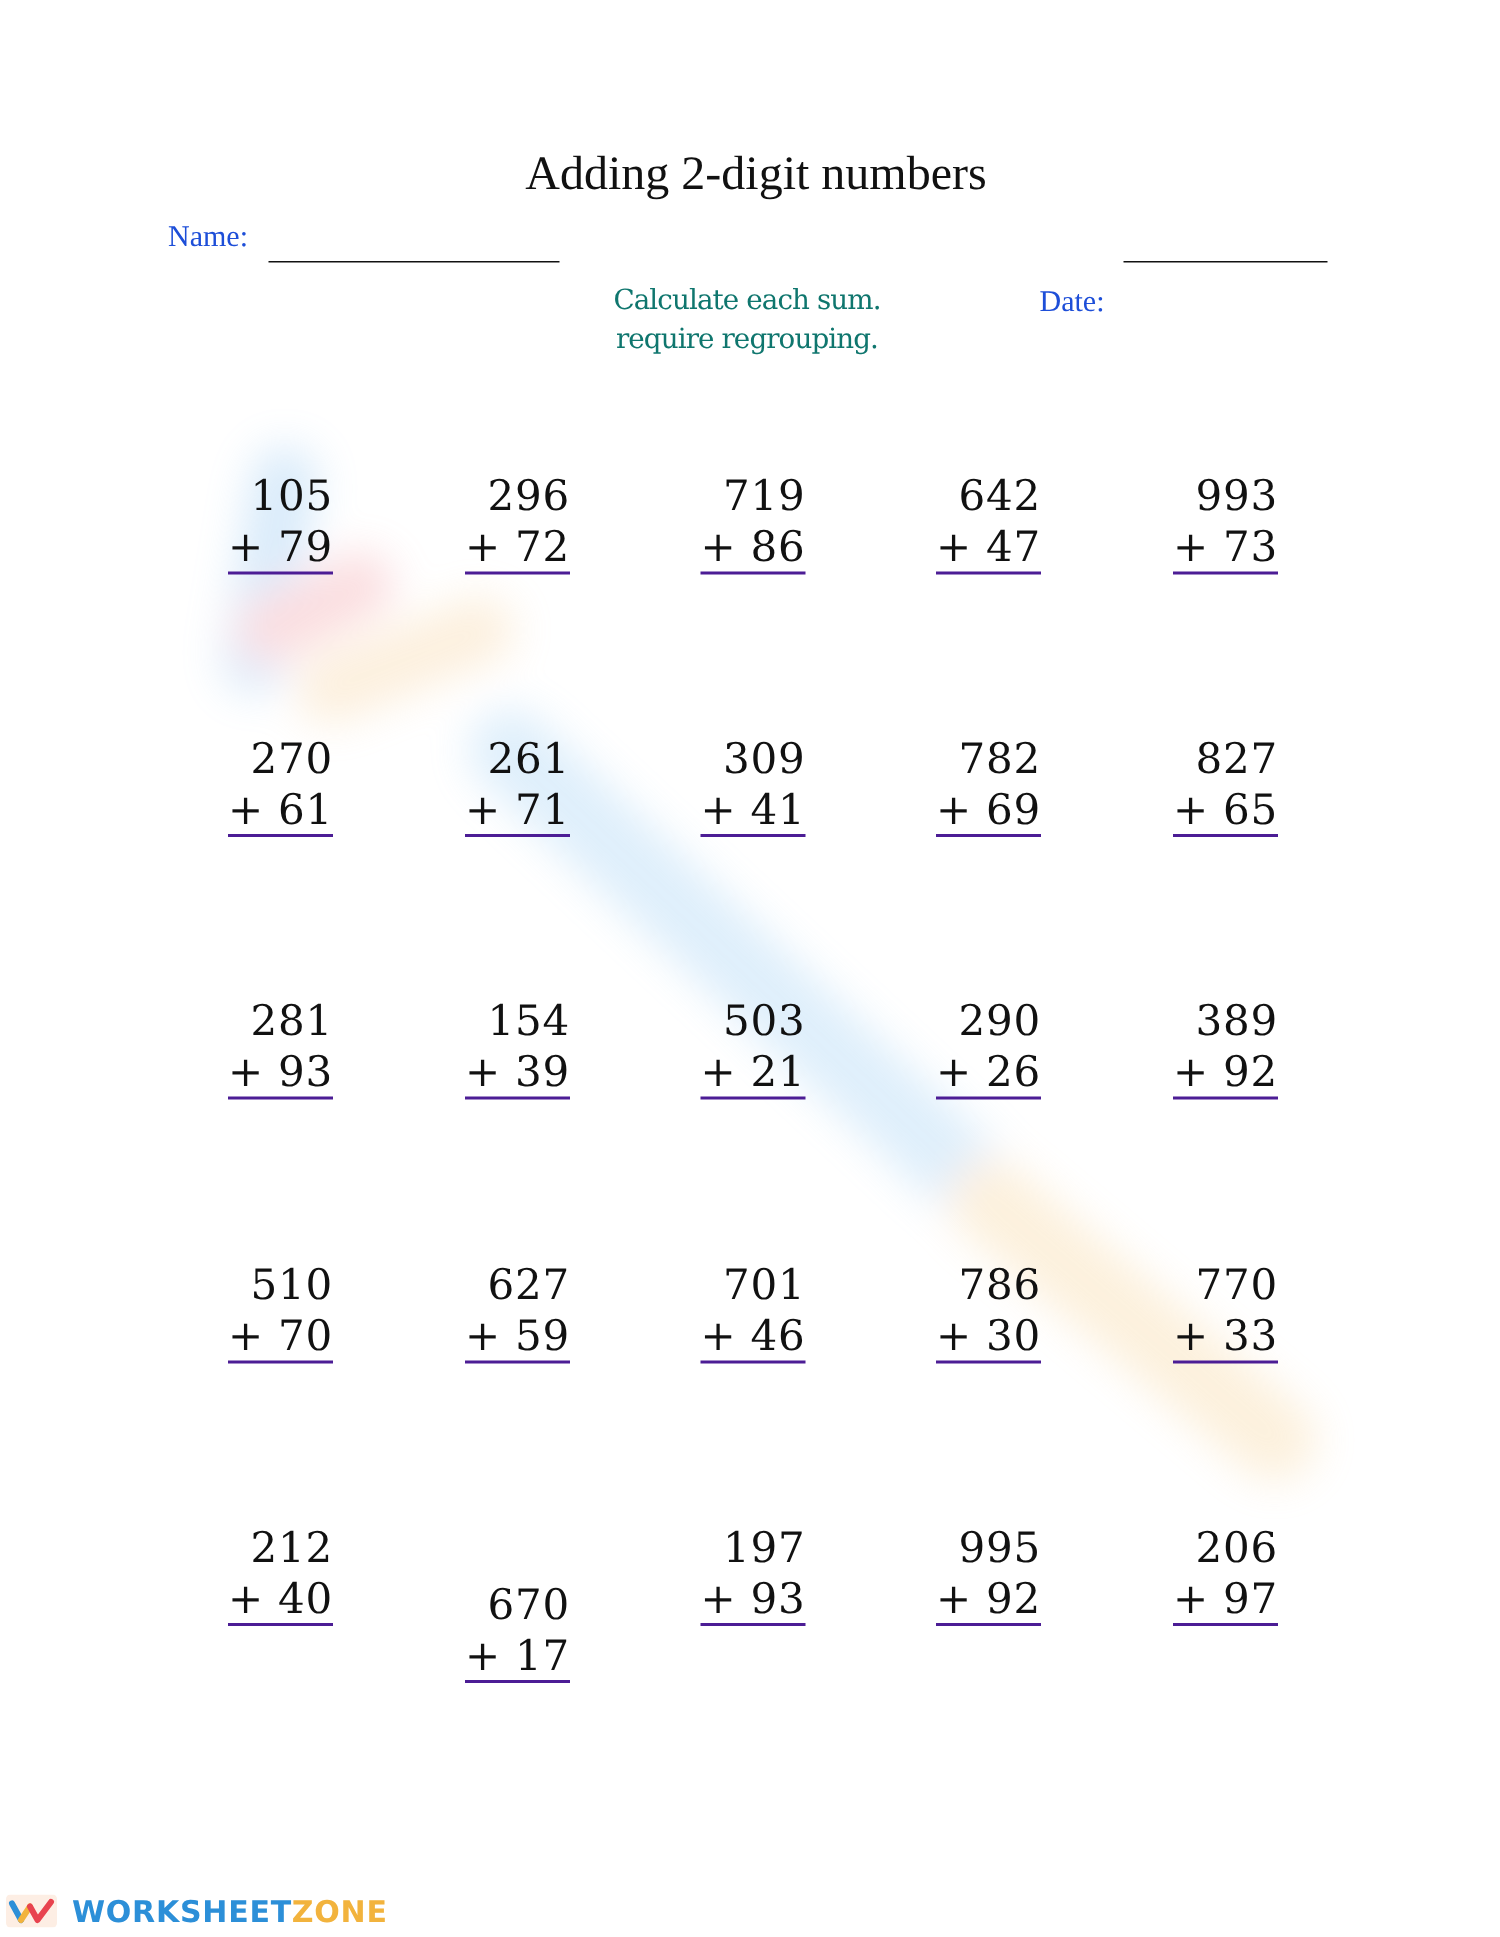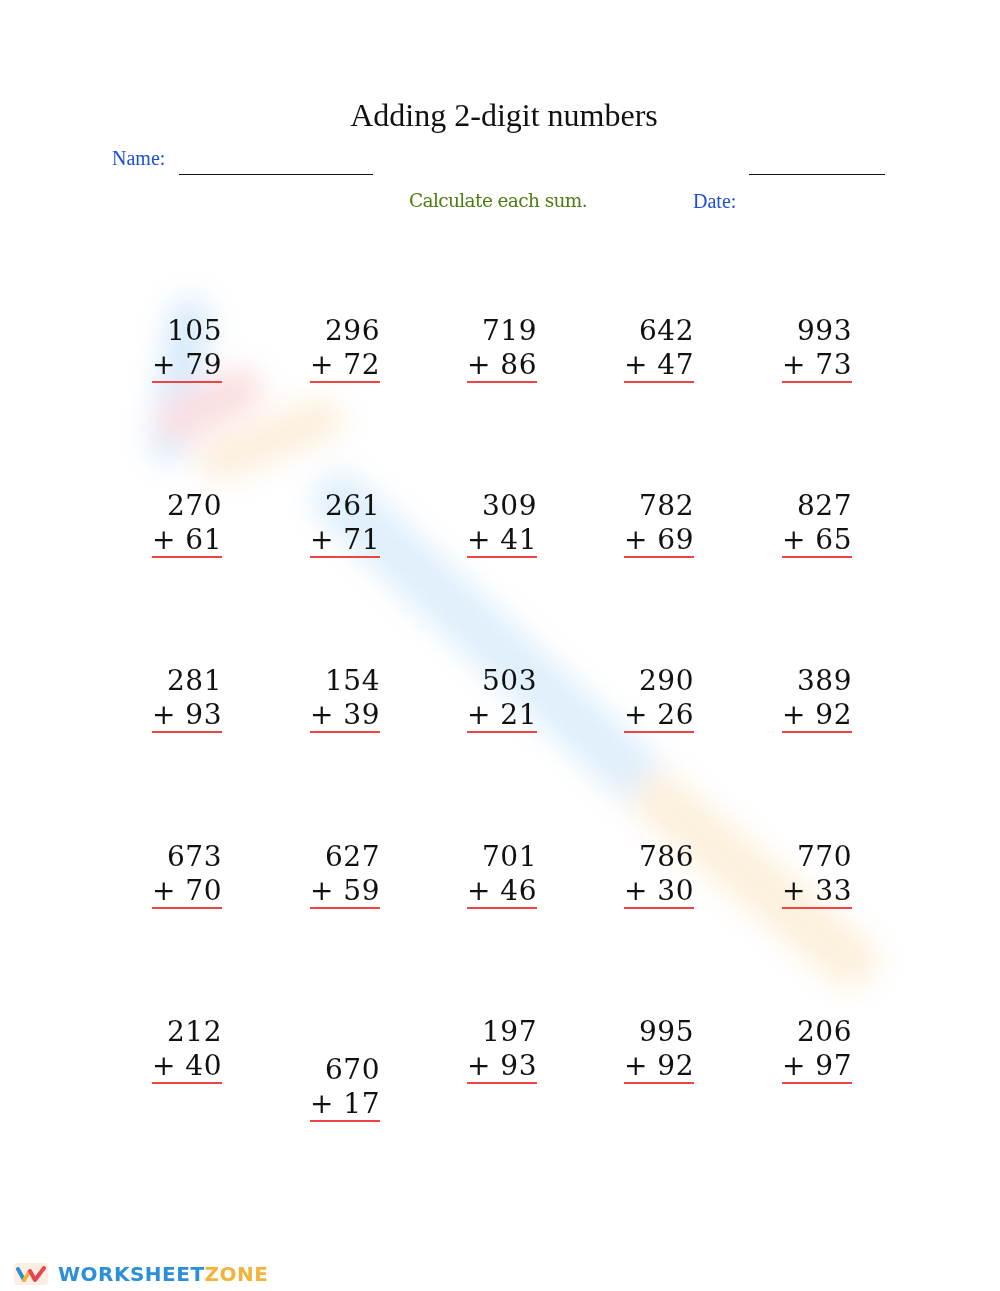--- a/index.html
+++ b/index.html
@@ -17,34 +17,34 @@
     .name-label, .date-label {
       position: absolute; top: 147px; font-family: "Liberation Serif", serif; font-size: 20px; color: #1d4ed8;
     }
     .name-label { left: 112px; }
     .date-label { left: 693px; margin-top: 43px; }
     .line { position: absolute; height: 0; border-top: 1.5px solid #111; }
     .name-line { left: 179px; top: 174px; width: 194px; }
     .date-line { left: 749px; top: 174px; width: 136px; }
     .instructions {
       position: absolute; top: 188px; left: 348px; width: 300px; text-align: center;
-      font-family: "DejaVu Serif", serif; font-size: 18.5px; line-height: 26px; color: #4d7c0f;
+      font-family: "DejaVu Serif", serif; font-size: 18.5px; line-height: 26px; color: #0f766e;
       letter-spacing: -0.6px;
     }
     .grid { position: absolute; left: 0; top: 0; }
     .problem {
       position: absolute; width: 80px; text-align: right;
       font-family: "DejaVu Serif", serif; font-size: 28px; color: #111; letter-spacing: 0.5px;
     }
     .problem .top { display: block; line-height: 34px; }
     .problem .bottom {
-      display: inline-block; line-height: 32px; border-bottom: 2px solid #ef4444; padding-bottom: 0px;
+      display: inline-block; line-height: 32px; border-bottom: 2px solid #4c1d95; padding-bottom: 0px;
     }
     .logo {
-      position: absolute; left: 14px; top: 1262px; display: flex; align-items: center; justify-content: flex-end;
+      position: absolute; left: 4px; top: 1262px; display: flex; align-items: center; justify-content: flex-end;
     }
     .logo-text {
       font-family: "DejaVu Sans", sans-serif; font-weight: bold; font-size: 20px; letter-spacing: 0.5px;
       margin-left: 10px;
     }
     .logo-a { color: #2c8fd8; }
     .logo-b { color: #f2b33d; }
   </style>
 </head>
 <body>
@@ -66,20 +66,21 @@
 
 <div class="title">Adding 2-digit numbers</div>
 
 <div class="name-label">Name:</div>
 <div class="line name-line"></div>
 <div class="date-label">Date:</div>
 <div class="line date-line"></div>
 
 <div class="instructions">
   <div>Calculate each sum.</div>
+  <div>require regrouping.</div>
 </div>
 
 <div class="grid">
 
   <div class="problem" style="left:142px;top:314px"><span class="top">105</span><span class="bottom">+ 79</span></div>
   <div class="problem" style="left:300px;top:314px"><span class="top">296</span><span class="bottom">+ 72</span></div>
   <div class="problem" style="left:457px;top:314px"><span class="top">719</span><span class="bottom">+ 86</span></div>
   <div class="problem" style="left:614px;top:314px"><span class="top">642</span><span class="bottom">+ 47</span></div>
   <div class="problem" style="left:772px;top:314px"><span class="top">993</span><span class="bottom">+ 73</span></div>
 
@@ -88,21 +89,21 @@
   <div class="problem" style="left:457px;top:489px"><span class="top">309</span><span class="bottom">+ 41</span></div>
   <div class="problem" style="left:614px;top:489px"><span class="top">782</span><span class="bottom">+ 69</span></div>
   <div class="problem" style="left:772px;top:489px"><span class="top">827</span><span class="bottom">+ 65</span></div>
 
   <div class="problem" style="left:142px;top:664px"><span class="top">281</span><span class="bottom">+ 93</span></div>
   <div class="problem" style="left:300px;top:664px"><span class="top">154</span><span class="bottom">+ 39</span></div>
   <div class="problem" style="left:457px;top:664px"><span class="top">503</span><span class="bottom">+ 21</span></div>
   <div class="problem" style="left:614px;top:664px"><span class="top">290</span><span class="bottom">+ 26</span></div>
   <div class="problem" style="left:772px;top:664px"><span class="top">389</span><span class="bottom">+ 92</span></div>
 
-  <div class="problem" style="left:142px;top:840px"><span class="top">673</span><span class="bottom">+ 70</span></div>
+  <div class="problem" style="left:142px;top:840px"><span class="top">510</span><span class="bottom">+ 70</span></div>
   <div class="problem" style="left:300px;top:840px"><span class="top">627</span><span class="bottom">+ 59</span></div>
   <div class="problem" style="left:457px;top:840px"><span class="top">701</span><span class="bottom">+ 46</span></div>
   <div class="problem" style="left:614px;top:840px"><span class="top">786</span><span class="bottom">+ 30</span></div>
   <div class="problem" style="left:772px;top:840px"><span class="top">770</span><span class="bottom">+ 33</span></div>
 
   <div class="problem" style="left:142px;top:1015px"><span class="top">212</span><span class="bottom">+ 40</span></div>
   <div class="problem" style="left:300px;top:1053px"><span class="top">670</span><span class="bottom">+ 17</span></div>
   <div class="problem" style="left:457px;top:1015px"><span class="top">197</span><span class="bottom">+ 93</span></div>
   <div class="problem" style="left:614px;top:1015px"><span class="top">995</span><span class="bottom">+ 92</span></div>
   <div class="problem" style="left:772px;top:1015px"><span class="top">206</span><span class="bottom">+ 97</span></div>

